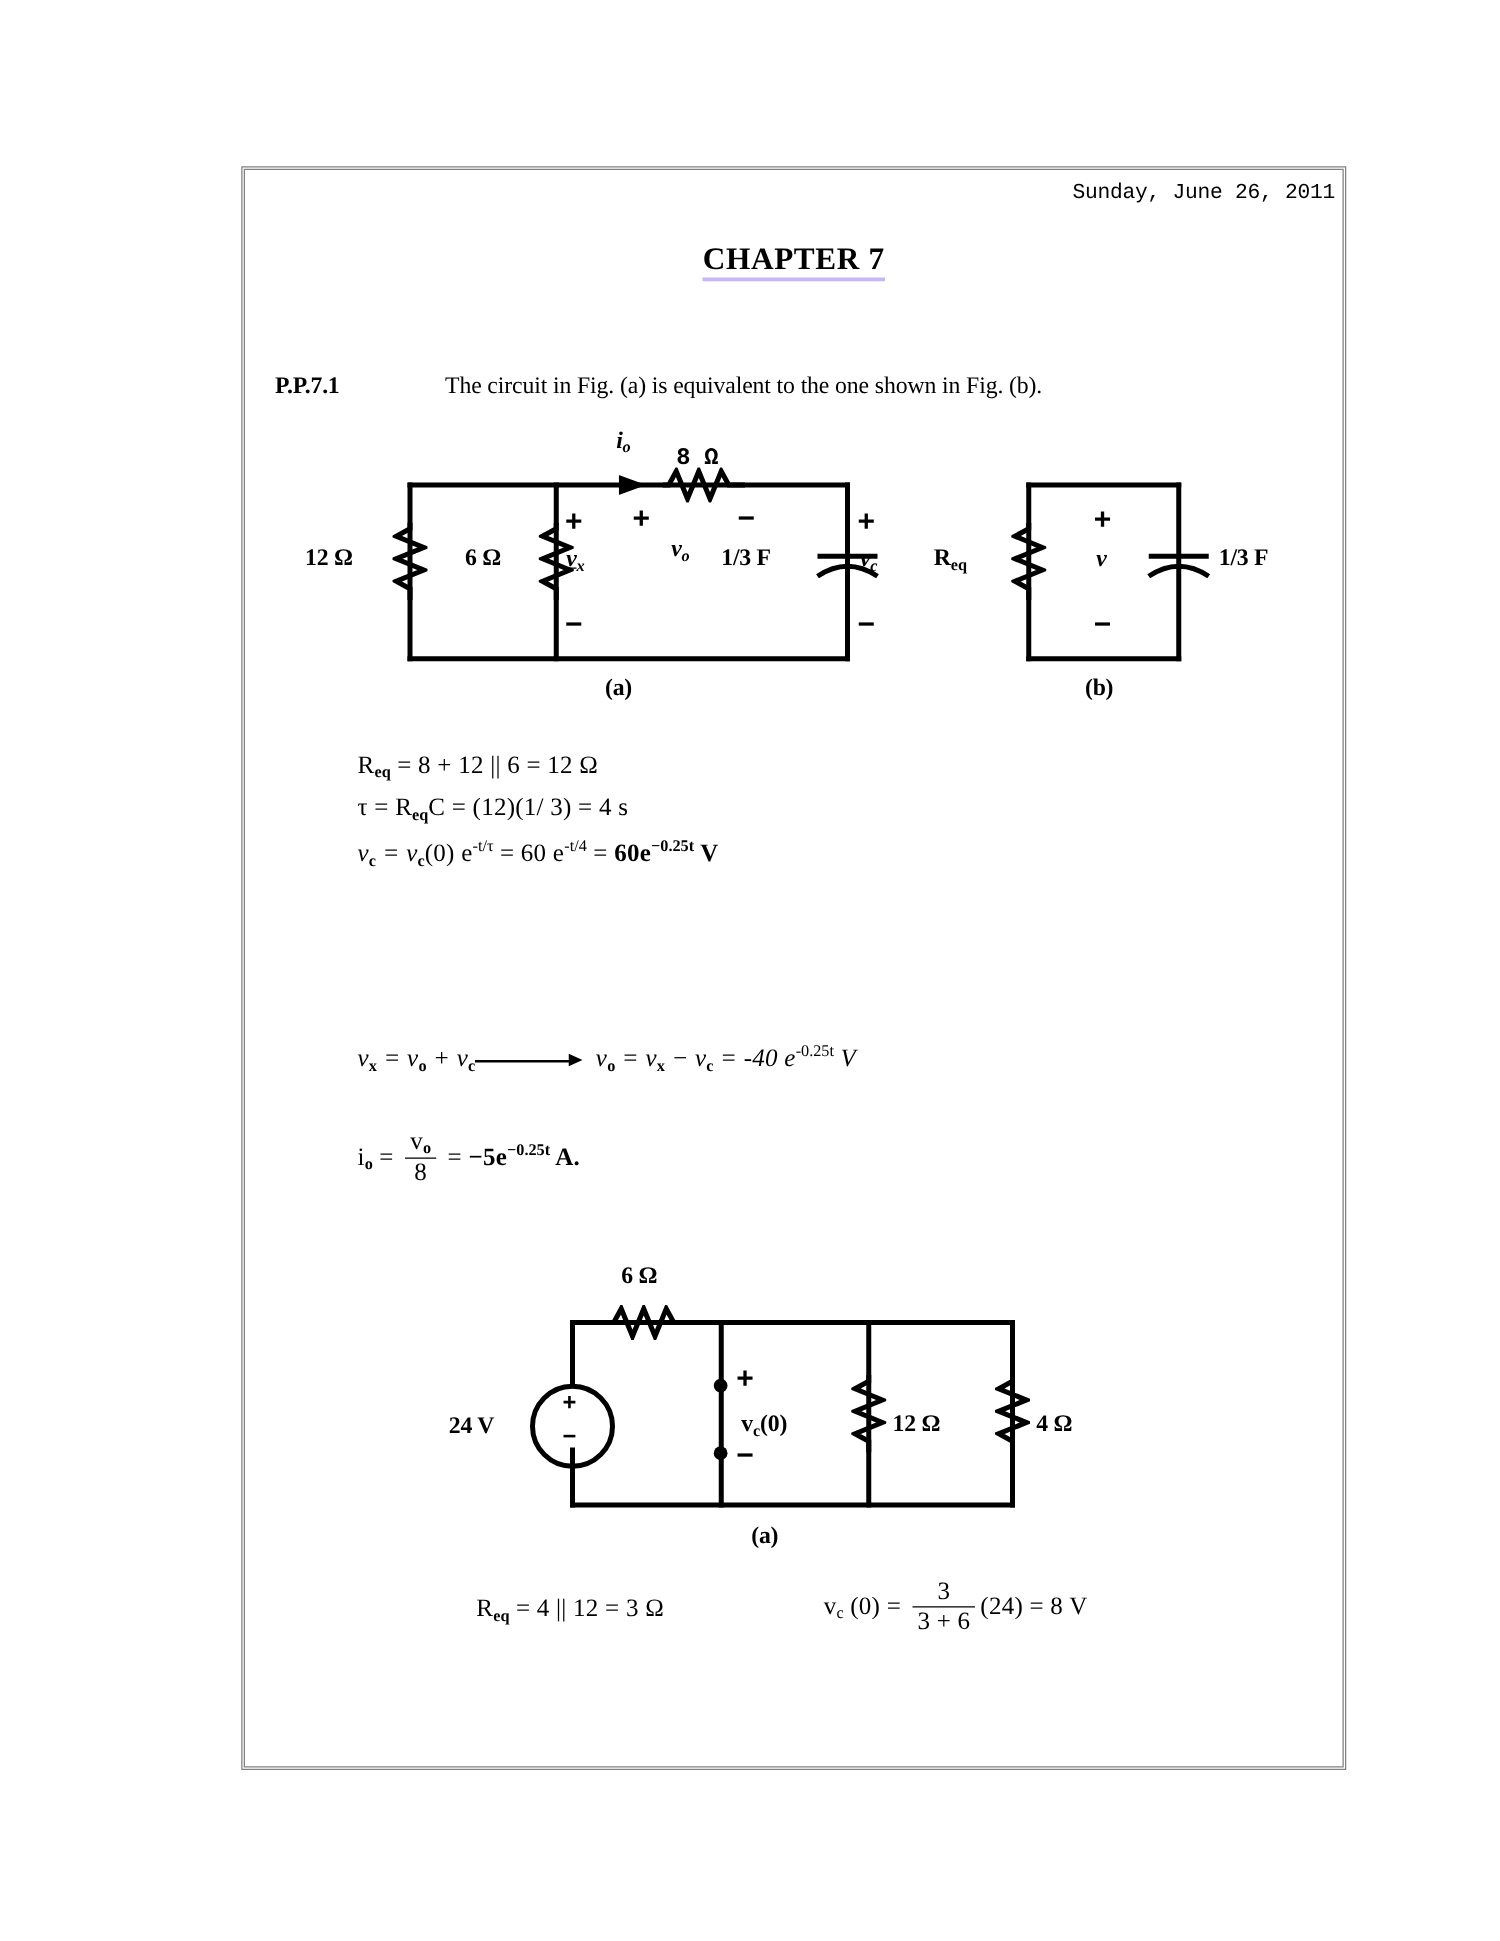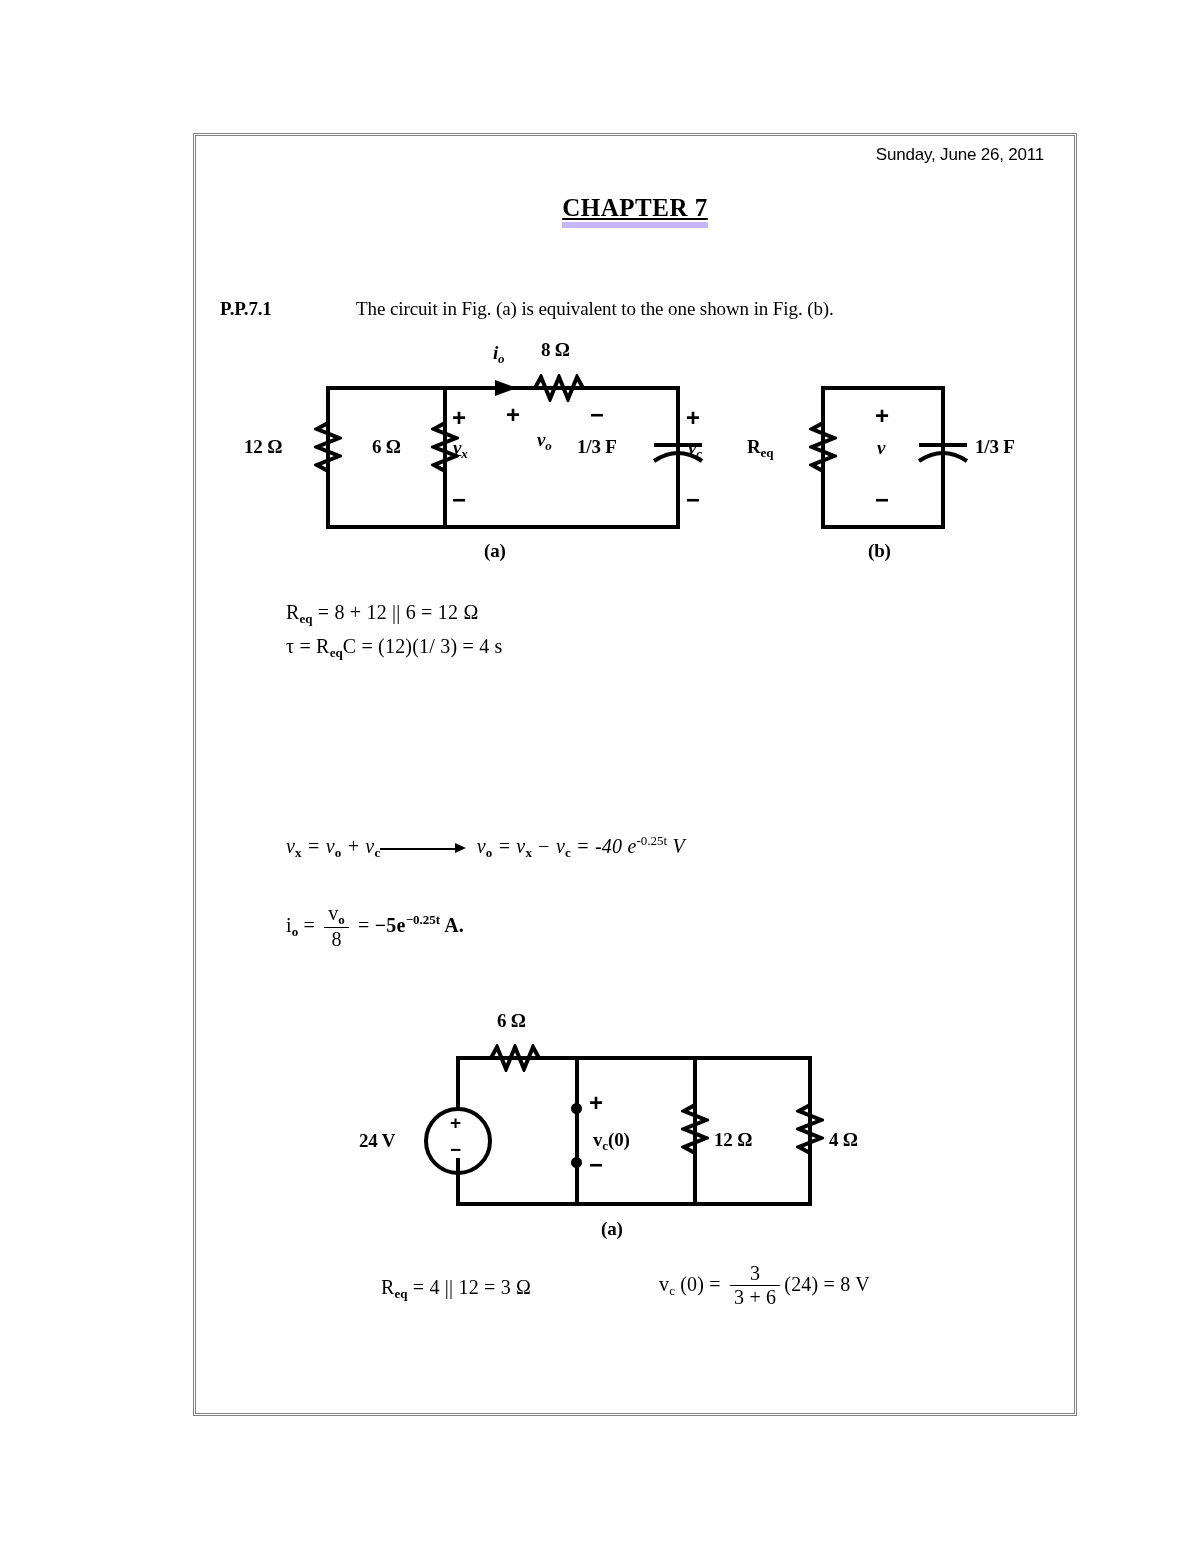--- a/index.html
+++ b/index.html
@@ -28,41 +28,40 @@
   }
   #page-inner {
     position: absolute;
     inset: 0;
     padding: 0;
   }
 
   
   #date-line {
     position: absolute;
-    right: 30px;
+    right: 6px;
     top: 9px;
     font-size: 17px;
-    font-family: Liberation Sans, sans-serif;
+    font-family: Liberation Mono, monospace;
     letter-spacing: -0.2px;
     white-space: nowrap;
   }
   #chapter-title {
     position: absolute;
     left: 0;
     right: 0;
     top: 58px;
     text-align: center;
     font-size: 25px;
     font-weight: bold;
     letter-spacing: 0.5px;
   }
   #chapter-title span {
-    border-bottom: 6px solid #c4b5fd;
+    border-bottom: 3px solid #c4b5fd;
     padding-bottom: 1px;
-    text-decoration: underline;
   }
 
   
   .pp-row {
     position: absolute;
     left: 24px;
     right: 14px;
     font-size: 19px;
     white-space: nowrap;
   }
@@ -229,21 +228,21 @@
       <div class="clabel ital" style="left:257px; top:301px;text-decoration:underline;"><span>v</span><span class="sub">x</span></div>
 
       <svg class="arrowhead" style="left:299px; top:242px;" width="26" height="20" viewBox="0 0 26 20">
         <polygon points="0,2 22,10 0,18" fill="#000"></polygon>
       </svg>
       <div class="clabel ital" style="left:297px; top:206px;"><span>i</span><span class="sub">o</span></div>
 
       <svg class="res-h" style="left:334px; top:238px;" width="66" height="28" viewBox="0 0 66 28">
         <polyline points="0,14 5,14 11,3 20,25 29,3 38,25 47,3 53,14 66,14" fill="none" stroke="#000" stroke-width="4"></polyline>
       </svg>
-      <div class="clabel" style="left:345px; top:203px;">8 Ω</div>
+      <div class="clabel" style="left:345px; top:219px;font-family:Liberation Mono, monospace;">8 Ω</div>
 
       <div class="sign" style="left:310px; top:267px;">+</div>
       <div class="sign" style="left:394px; top:267px;">−</div>
       <div class="clabel ital" style="left:341px; top:293px;"><span>v</span><span class="sub">o</span></div>
 
       <svg class="cap" style="left:456px; top:300px;" width="52" height="32" viewBox="0 0 52 32">
         <line x1="2" y1="9" x2="50" y2="9" stroke="#000" stroke-width="4"></line>
         <path d="M2 25 Q26 9 50 25" fill="none" stroke="#000" stroke-width="4"></path>
       </svg>
       <div class="clabel" style="left:381px; top:300px;">1/3 F</div>
@@ -279,20 +278,23 @@
     </div>
 
     <div class="math" style="left:90px; top:465px;">
       <span>R</span><span class="sub">eq</span><span> = 8 + 12 || 6 = 12 Ω</span>
     </div>
 
     <div class="math" style="left:90px; top:499px;">
       <span>τ = R</span><span class="sub">eq</span><span>C = (12)(1/ 3) = 4 s</span>
     </div>
 
+    <div class="math" style="left:90px; top:533px;">
+      <span class="it">v</span><span class="sub">c</span><span class="it"> = v</span><span class="sub">c</span><span>(0) e</span><span class="sup">-t/τ</span><span> = 60 e</span><span class="sup">-t/4</span><span> = </span><span class="bold">60e</span><span class="sup b">−0.25t</span><span class="bold"> V</span>
+    </div>
 
 
     <div class="math" style="left:90px; top:697px;">
       <span class="it">v</span><span class="sub">x</span><span class="it"> = v</span><span class="sub">o</span><span class="it"> + v</span><span class="sub">c</span><span class="longarrow"><span class="shaft"></span><span class="head"></span></span><span>&nbsp;&nbsp;</span><span class="it">v</span><span class="sub">o</span><span class="it"> = v</span><span class="sub">x</span><span class="it"> − v</span><span class="sub">c</span><span class="it"> = -40 e</span><span class="sup">-0.25t</span><span class="it"> V</span>
     </div>
 
     <div class="math" style="left:90px; top:768px;">
       <span>i</span><span class="sub">o</span><span> = </span><span class="frac"><span class="num"><span>v</span><span class="sub">o</span></span><span class="den">8</span></span><span> = </span><span class="bold">−5e</span><span class="sup b">−0.25t</span><span class="bold"> A.</span>
     </div>
 

